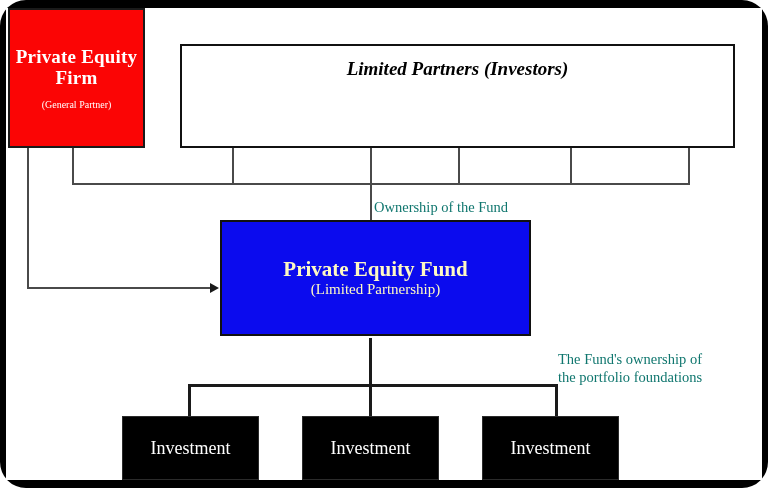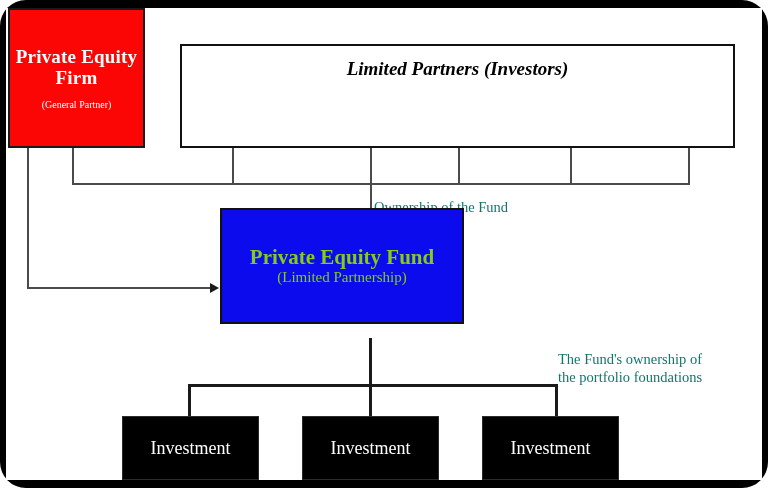--- a/index.html
+++ b/index.html
@@ -70,24 +70,24 @@
   }
   #node-lp .title { font-size: 19px; margin-top: 6px; }
   #node-lp .sub {
     font-size: 13.2px;
     margin-top: 5px;
     line-height: 1.33;
   }
 
   
   #node-fund {
-    left: 220px; top: 208px; width: 244px; height: 116px;
+    left: 220px; top: 220px; width: 311px; height: 116px;
     background: #0b0bee;
     border: 2.5px solid #111111;
-    color: #84cc16;
+    color: #fef9c3;
   }
   #node-fund .title { font-size: 21px; }
   #node-fund .sub   { font-size: 15px; }
 
   
   .node-inv {
     top: 416px; width: 137px; height: 64px;
     background: #000000;
     border: 1.5px solid #2b2b2b;
     color: #ffffff;

